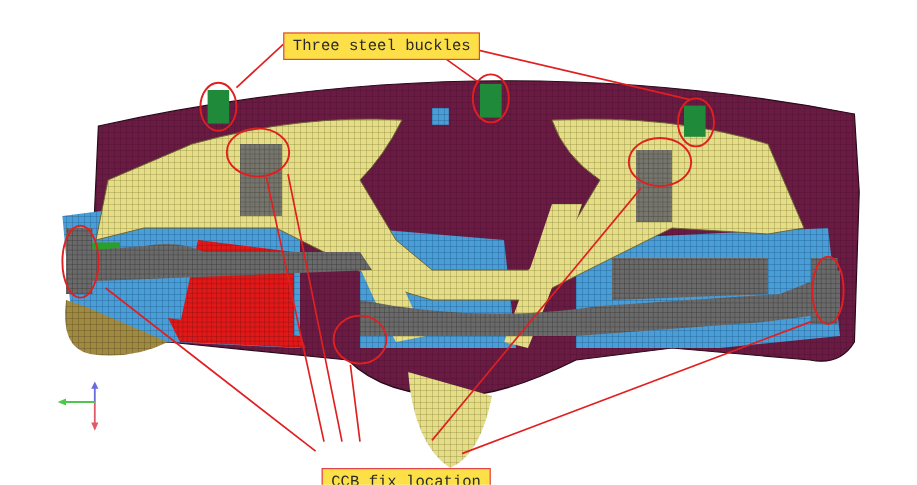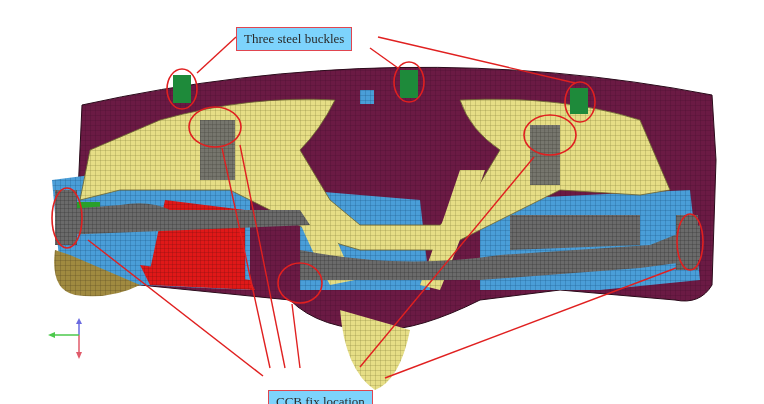--- a/index.html
+++ b/index.html
@@ -1,21 +1,21 @@
 <!DOCTYPE html>
 <html><head>
 <meta charset="utf-8">
 <style>
   html, body { margin: 0; padding: 0; background: #ffffff; }
   body { width: 764px; height: 404px; position: relative; overflow: hidden; font-family: "Liberation Sans", sans-serif; }
   .canvas { position: absolute; left: 0; top: 0; width: 764px; height: 404px; }
   .label-box {
-    position: absolute; background: #7dd3fc; border: 1.5px solid #e0454f;
+    position: absolute; background: #fde047; border: 1.5px solid #e0454f;
     color: #2a2a2a; font-size: 13px; padding: 3px 7px; white-space: nowrap;
-    font-family: Liberation Serif, serif;
+    font-family: Liberation Mono, monospace;
   }
   #lbl-buckles { left: 236px; top: 27px; }
   #lbl-ccb { left: 268px; top: 367px; margin-top: 23px; }
 </style>
 </head>
 <body>
 
 <div class="canvas">
 <svg width="764" height="404" viewBox="0 0 764 404" xmlns="http://www.w3.org/2000/svg">
   <defs>

